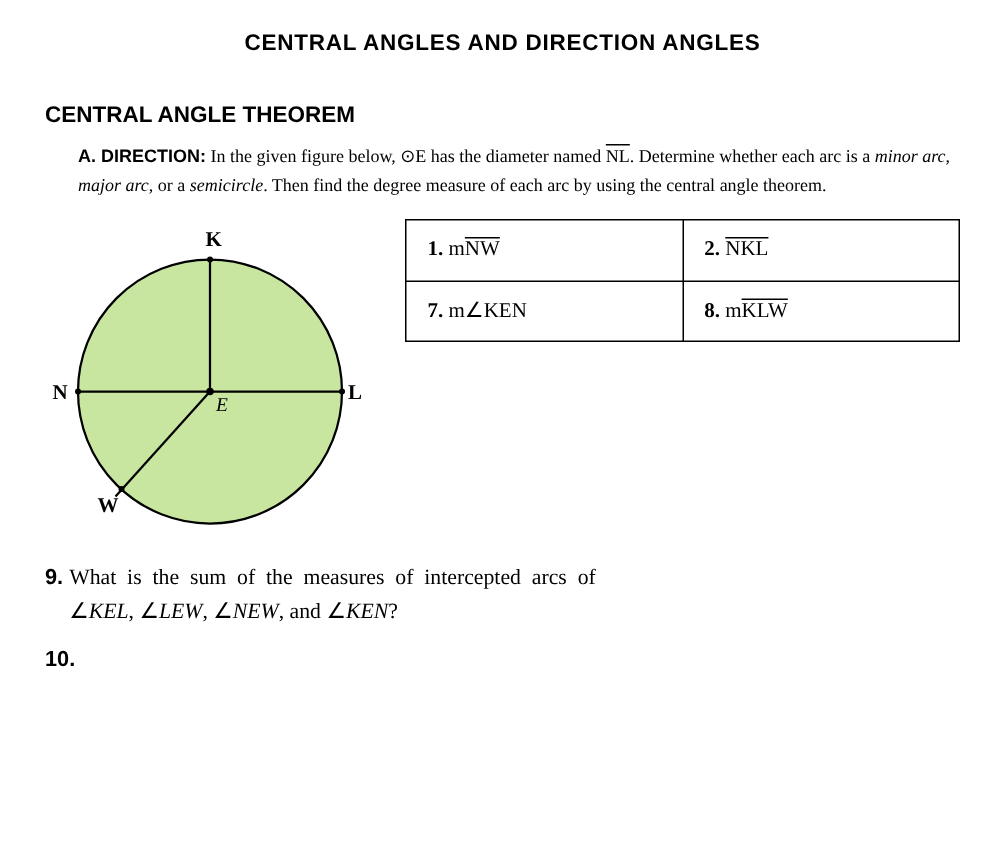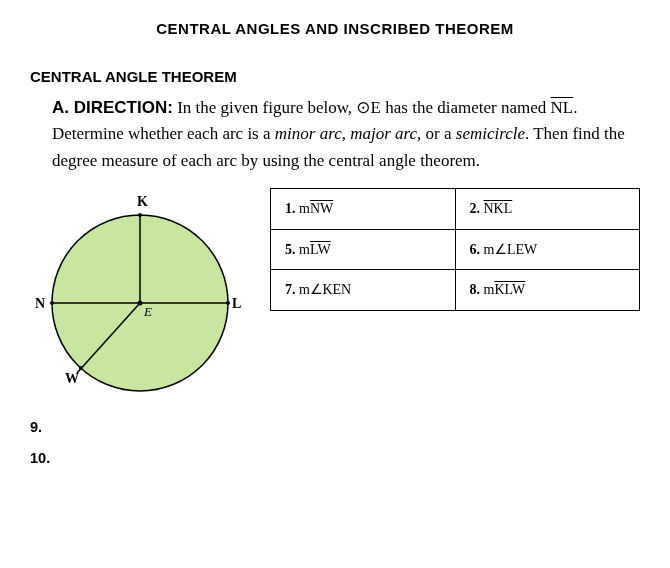--- a/index.html
+++ b/index.html
@@ -26,21 +26,21 @@
       margin-bottom: 10px;
       font-family: Arial, sans-serif;
       margin-top: 31px;
     }
     .direction-block {
       display: flex;
       flex-direction: column;
       margin-bottom: 14px;
     }
     .direction-text {
-      font-size: 17px;
+      font-size: 12px;
       line-height: 1.55;
       margin-left: 22px;
     }
     .direction-text .label {
       font-weight: bold;
       font-family: Arial, sans-serif;
     }
     em { font-style: italic; }
     .main-content {
       display: flex;
@@ -86,21 +86,21 @@
       font-family: Arial, sans-serif;
       margin-right: 4px;
     }
     svg text {
       font-family: 'Times New Roman', Times, serif;
     }
   </style>
 </head>
 <body>
 
-<div class="page-title">CENTRAL ANGLES AND INSCRIBED THEOREM</div>
+<div class="page-title">CENTRAL ANGLES AND DIRECTION ANGLES</div>
 
 <div class="section-title">CENTRAL ANGLE THEOREM</div>
 
 <div class="direction-block">
   <div class="direction-text">
     <span class="label">A. DIRECTION:</span>
     In the given figure below, ⊙E has the diameter named
     <span class="over">NL</span>. Determine whether each arc is a <em>minor arc</em>, <em>major arc</em>, or a <em>semicircle</em>.
     Then find the degree measure of each arc by using the central angle
     theorem.
@@ -139,32 +139,30 @@
   </div>
 
   <div class="table-container">
     <table>
       <tbody>
         <tr>
           <td><strong>1.</strong> m<span class="over">NW</span></td>
           <td><strong>2.</strong> <span class="over">NKL</span></td>
         </tr>
         <tr>
-          <td><strong>5.</strong> m<span class="over">LW</span></td>
-          <td><strong>6.</strong> m∠LEW</td>
-        </tr>
-        <tr>
           <td><strong>7.</strong> m∠KEN</td>
           <td><strong>8.</strong> m<span class="over">KLW</span></td>
         </tr>
       </tbody>
     </table>
   </div>
 </div>
 
 <div class="questions">
   <div class="q-item">
     <span class="q-num">9.</span>
+    <span>What &nbsp;is &nbsp;the &nbsp;sum &nbsp;of &nbsp;the &nbsp;measures &nbsp;of &nbsp;intercepted &nbsp;arcs &nbsp;of<br>
+    ∠<em>KEL</em>, ∠<em>LEW</em>, ∠<em>NEW</em>, and ∠<em>KEN</em>?</span>
   </div>
   <div class="q-item">
     <span class="q-num">10.</span>
   </div>
 </div>
 
 </body></html>

